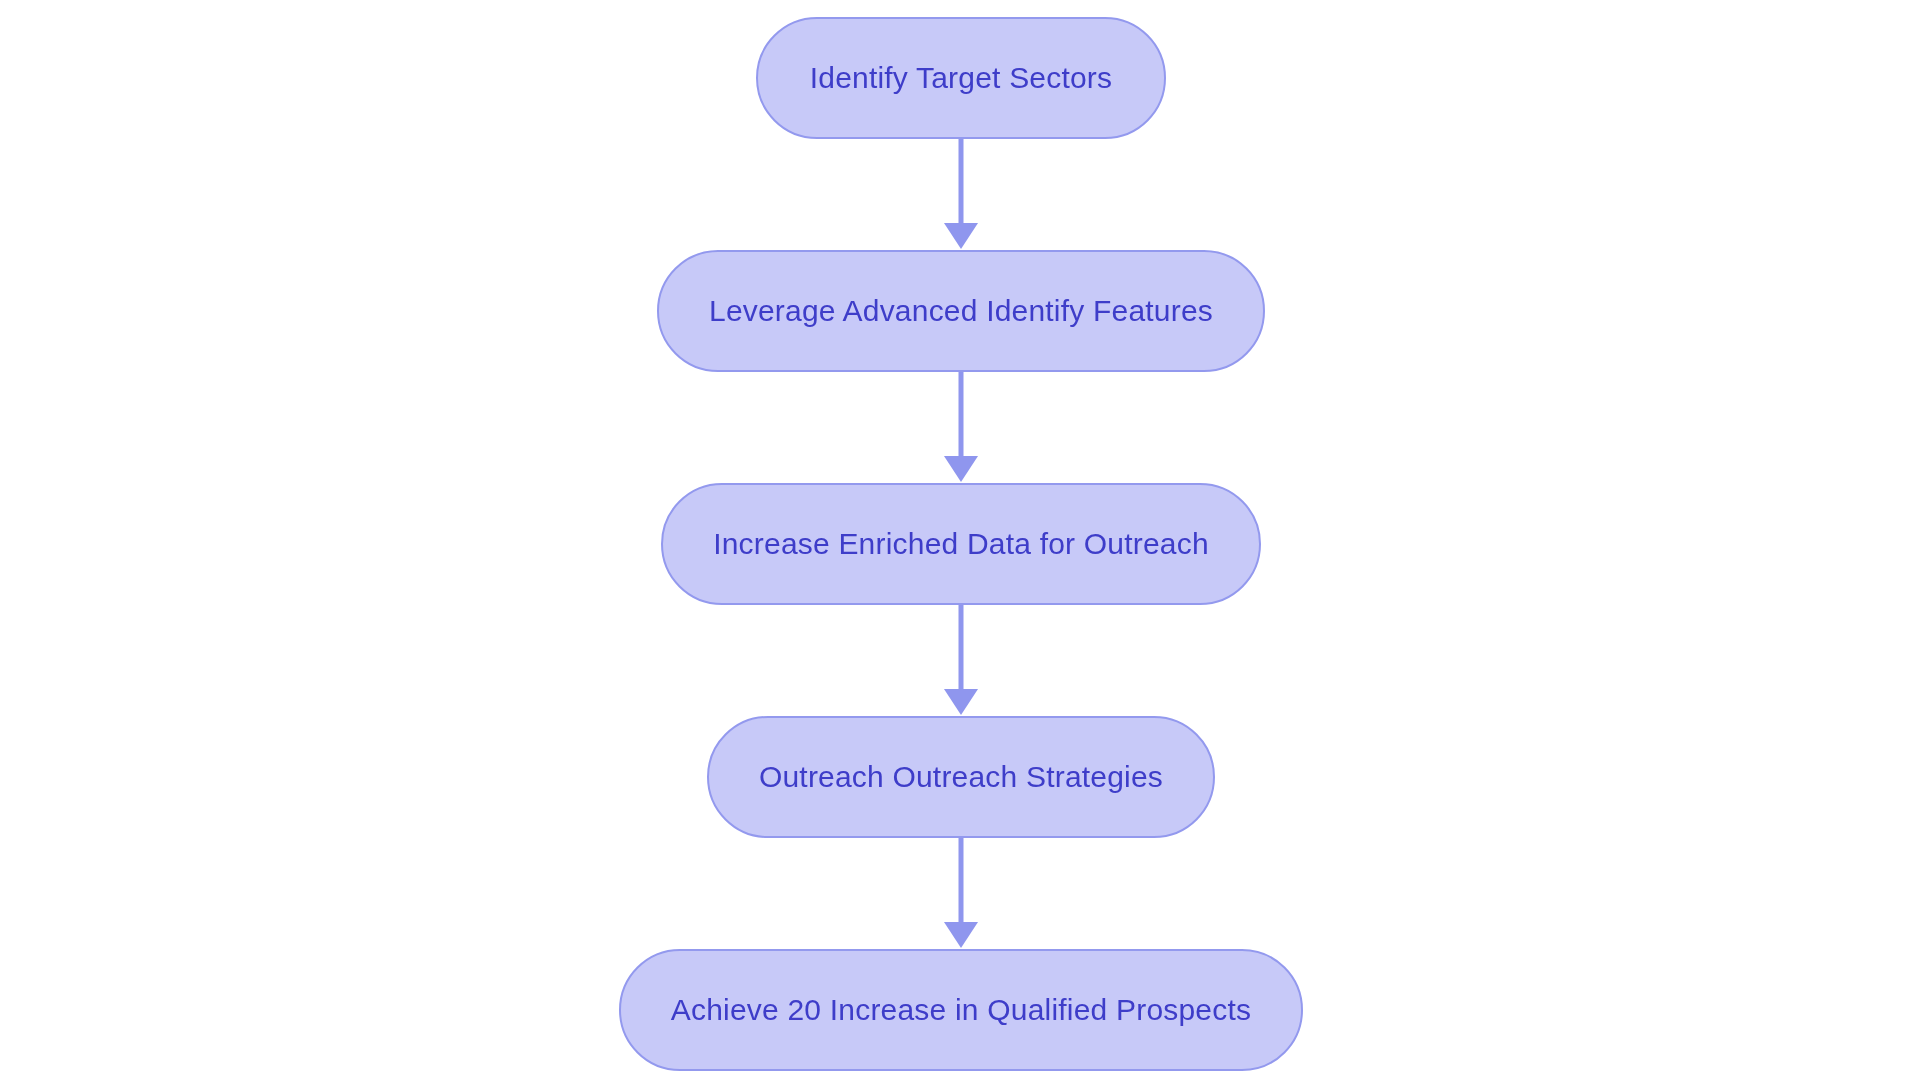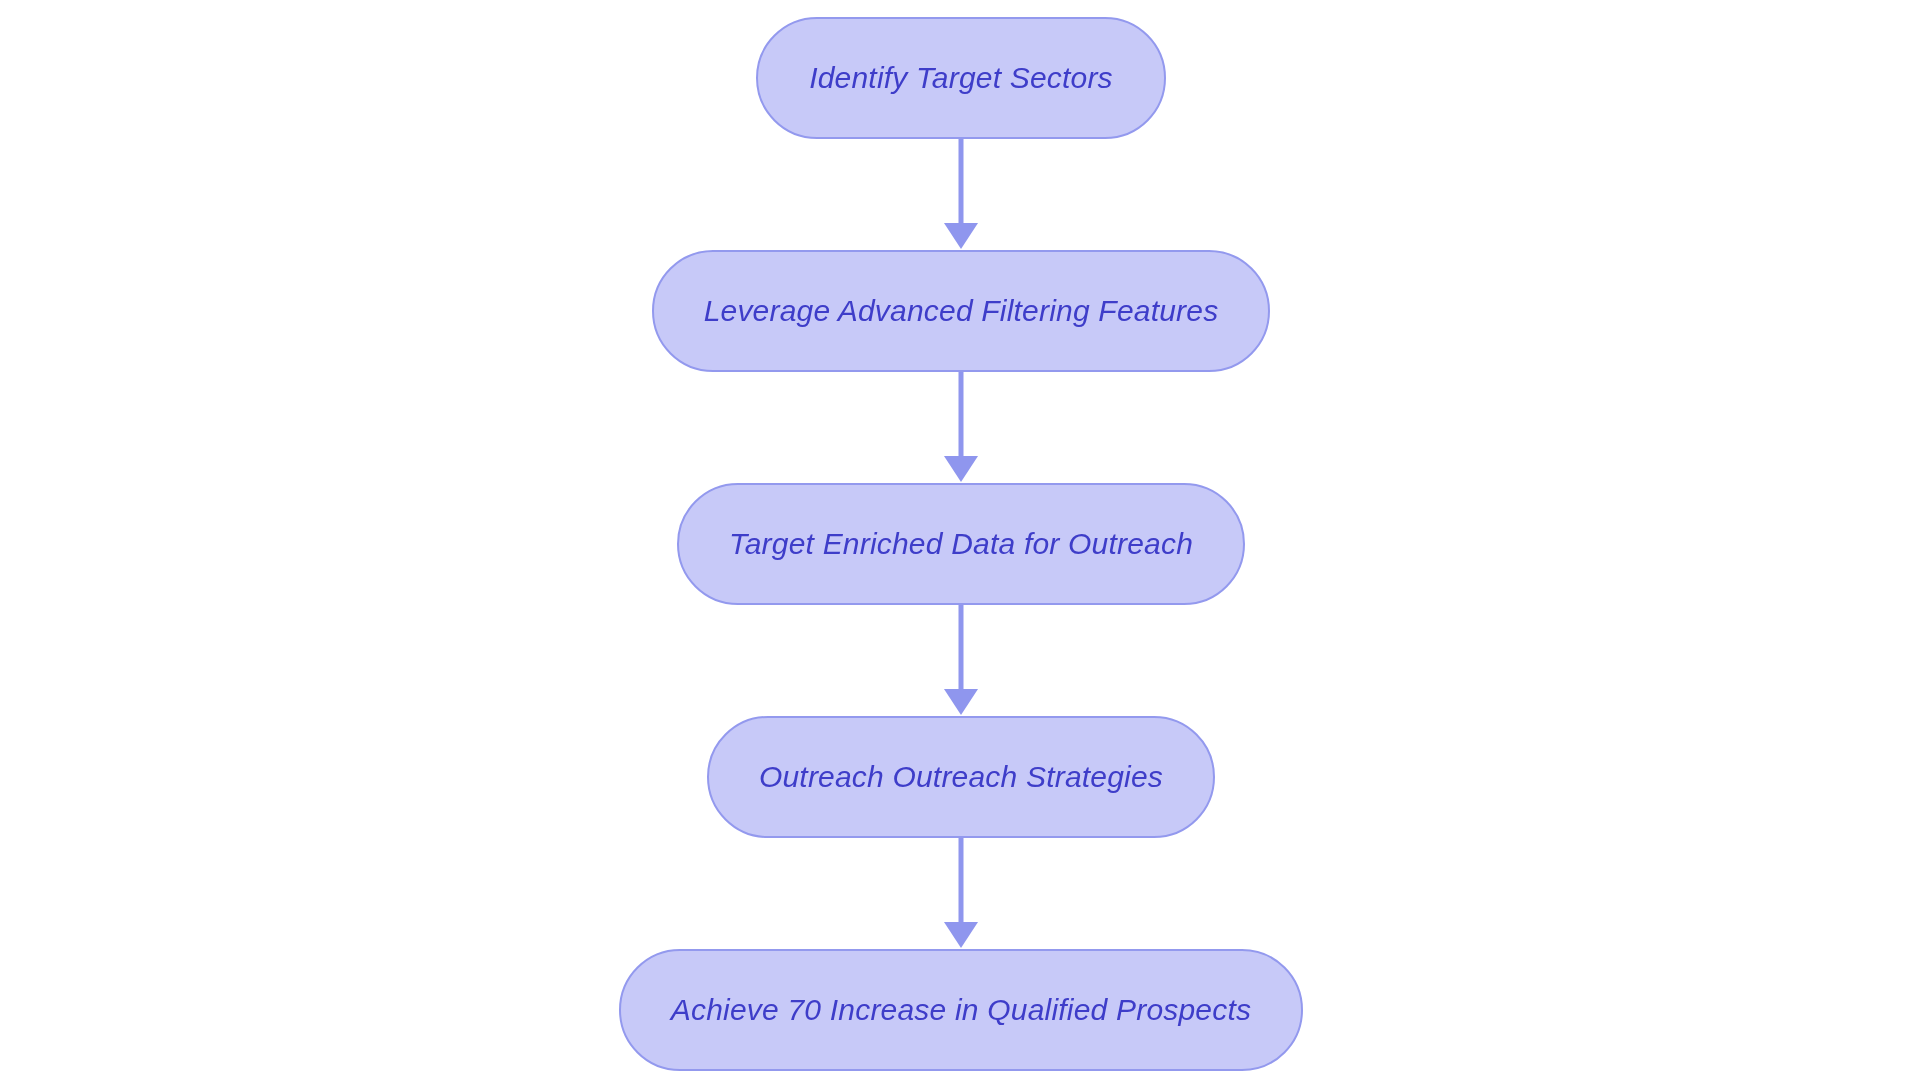--- a/index.html
+++ b/index.html
@@ -13,21 +13,20 @@
   html, body {
     background: var(--background);
     font-family: "Liberation Sans", "DejaVu Sans", sans-serif;
   }
   .canvas {
     position: relative;
     width: 1920px;
     height: 1083px;
     background: var(--background);
     overflow: hidden;
-    font-style: italic;
   }
   .flow-column {
     position: absolute;
     left: 0;
     top: 17px;
     width: 1922px; 
     display: flex;
     flex-direction: column;
     align-items: center;
   }
@@ -71,34 +70,34 @@
     <div class="flow-connector">
       <span>
         <svg width="44" height="111" viewBox="0 0 44 111" xmlns="http://www.w3.org/2000/svg">
           <rect class="arrow-shaft" x="19.5" y="0" width="5" height="88"></rect>
           <polygon class="arrow-head" points="5,84 39,84 22,110"></polygon>
         </svg>
       </span>
     </div>
 
     <div class="flow-node">
-      <span>Leverage Advanced Filtering Features</span>
+      <span>Leverage Advanced Identify Features</span>
     </div>
 
     <div class="flow-connector">
       <span>
         <svg width="44" height="111" viewBox="0 0 44 111" xmlns="http://www.w3.org/2000/svg">
           <rect class="arrow-shaft" x="19.5" y="0" width="5" height="88"></rect>
           <polygon class="arrow-head" points="5,84 39,84 22,110"></polygon>
         </svg>
       </span>
     </div>
 
     <div class="flow-node">
-      <span>Target Enriched Data for Outreach</span>
+      <span>Increase Enriched Data for Outreach</span>
     </div>
 
     <div class="flow-connector">
       <span>
         <svg width="44" height="111" viewBox="0 0 44 111" xmlns="http://www.w3.org/2000/svg">
           <rect class="arrow-shaft" x="19.5" y="0" width="5" height="88"></rect>
           <polygon class="arrow-head" points="5,84 39,84 22,110"></polygon>
         </svg>
       </span>
     </div>
@@ -110,17 +109,17 @@
     <div class="flow-connector">
       <span>
         <svg width="44" height="111" viewBox="0 0 44 111" xmlns="http://www.w3.org/2000/svg">
           <rect class="arrow-shaft" x="19.5" y="0" width="5" height="88"></rect>
           <polygon class="arrow-head" points="5,84 39,84 22,110"></polygon>
         </svg>
       </span>
     </div>
 
     <div class="flow-node">
-      <span>Achieve 70 Increase in Qualified Prospects</span>
+      <span>Achieve 20 Increase in Qualified Prospects</span>
     </div>
 
   </div>
 </div>
 
 </body></html>

